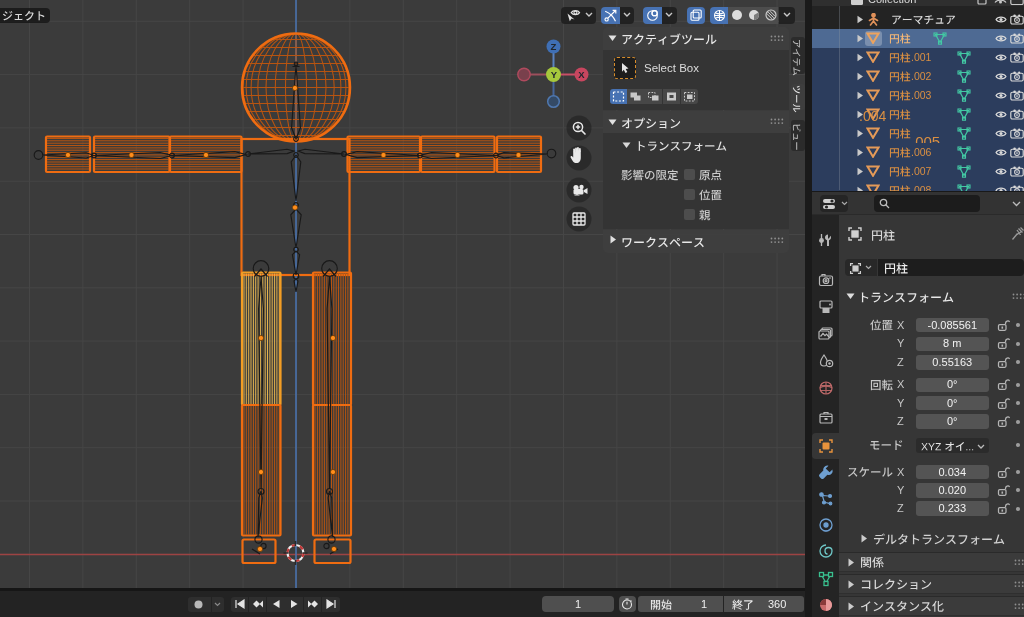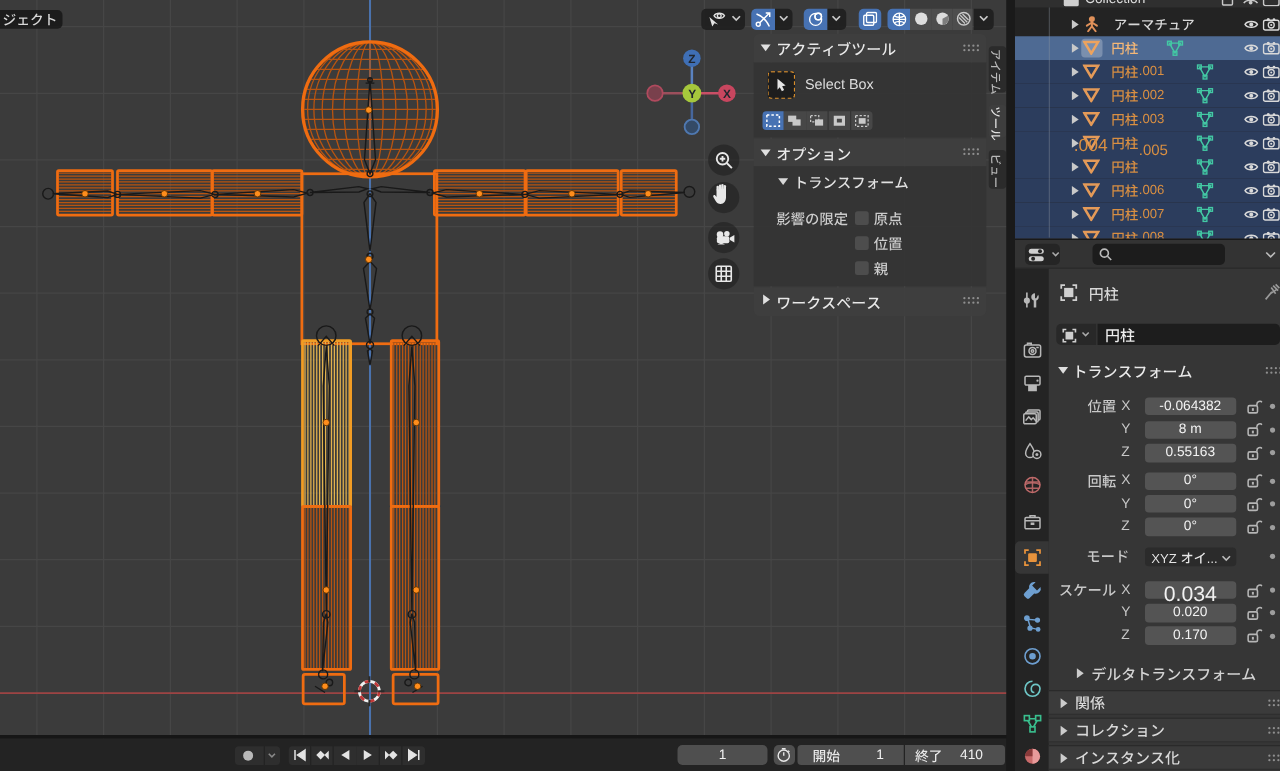--- a/index.html
+++ b/index.html
@@ -482,21 +482,21 @@
         <use href="#g37" transform="translate(11.0,10.83) scale(0.01100,-0.01100)"></use>
       </g>
     </svg>
 <div class="lt" style="left:701px;top:598px;color:#f0f0f0">1</div>
 <svg class="t" style="left:732.0px;top:598.0px;" width="23.0" height="14.3" viewBox="0 0 23.0 14.3">
       <g fill="#e8e8e8">
         <use href="#g38" transform="translate(0.0,10.83) scale(0.01100,-0.01100)"></use>
         <use href="#g39" transform="translate(11.0,10.83) scale(0.01100,-0.01100)"></use>
       </g>
     </svg>
-<div class="lt" style="left:768px;top:598px;color:#f0f0f0">410</div>
+<div class="lt" style="left:768px;top:598px;color:#f0f0f0">360</div>
 <div class="abs" style="left:804.5px;top:0;width:7.5px;height:617px;background:#1a1a1a"></div>
 <div class="abs" style="left:812px;top:0;width:212px;height:191px;background:#232323"></div>
 <div class="abs" style="left:812px;top:0;width:212px;height:6px;background:#2f2f2f;overflow:hidden"></div>
 <div class="abs" style="left:812px;top:0;width:212px;height:6px;overflow:hidden">
       <div style="position:absolute;left:56px;top:-7px;color:#dcdcdc;font-size:11px;font-family:&quot;Liberation Sans&quot;,sans-serif">Collection</div>
     </div>
 <svg class="t" style="left:856.0px;top:14.5px" width="8" height="9" viewBox="0 0 8 9">
       <path d="M1.5 0.8v7.4L7 4.5z" fill="#c9c9c9"></path>
     </svg>
 <svg class="t" style="left:867.0px;top:12.5px" width="13" height="13" viewBox="0 0 13 13">
@@ -687,21 +687,21 @@
     </svg>
 <svg class="t" style="left:866.0px;top:127.0px" width="14" height="12" viewBox="0 0 14 12">
       <path d="M1.5 1.5h11L7 10.8z" fill="none" stroke="#e49a58" stroke-width="2"></path>
     </svg>
 <svg class="t" style="left:889.0px;top:126.7px;" width="23.0" height="14.0" viewBox="0 0 23.0 14.0">
       <g fill="#d98f42">
         <use href="#g42" transform="translate(0.0,10.64) scale(0.01080,-0.01080)"></use>
         <use href="#g43" transform="translate(10.8,10.64) scale(0.01080,-0.01080)"></use>
       </g>
     </svg>
-<div class="lt" style="left:911px;top:113px;color:#d98f42;font-size:12px">.005</div>
+<div class="lt" style="left:911px;top:133px;color:#d98f42;font-size:15px">.005</div>
 <svg class="t" style="left:956.5px;top:126.5px" width="14" height="13" viewBox="0 0 14 13">
       <path d="M2.5 2.5h9L7 10.5z" fill="none" stroke="#43c9a4" stroke-width="1.15"></path>
       <rect x="1" y="1" width="3" height="3" fill="none" stroke="#43c9a4" stroke-width="1.1"></rect>
       <rect x="10" y="1" width="3" height="3" fill="none" stroke="#43c9a4" stroke-width="1.1"></rect>
       <rect x="5.5" y="9.2" width="3" height="3" fill="none" stroke="#43c9a4" stroke-width="1.1"></rect>
     </svg>
 <svg class="t" style="left:994.5px;top:128.5px" width="12" height="9" viewBox="0 0 12 9">
       <path d="M1 4.5C2.8 1.4 9.2 1.4 11 4.5C9.2 7.6 2.8 7.6 1 4.5Z" fill="none" stroke="#d9d9d9" stroke-width="1.15"></path>
       <circle cx="6" cy="4.5" r="1.6" fill="#d9d9d9"></circle>
     </svg>
@@ -1001,21 +1001,21 @@
       <circle cx="12.3" cy="5.1" r="0.9" fill="#8f8f8f"></circle>
     </svg>
 <svg class="t" style="left:870.0px;top:318.0px;" width="24.0" height="15.0" viewBox="0 0 24.0 15.0">
       <g fill="#c8c8c8">
         <use href="#g28" transform="translate(0.0,11.33) scale(0.01150,-0.01150)"></use>
         <use href="#g29" transform="translate(11.5,11.33) scale(0.01150,-0.01150)"></use>
       </g>
     </svg>
 <div class="lt" style="left:897px;top:318.7px;color:#c8c8c8;font-size:11px">X</div>
 <div class="abs" style="left:915.5px;top:317.9px;width:73.5px;height:14.6px;background:#545454;border-radius:3px;"></div>
-<div class="lt" style="left:915.5px;top:318.7px;width:73.5px;text-align:center;color:#f2f2f2;font-size:11px">-0.064382</div>
+<div class="lt" style="left:915.5px;top:318.7px;width:73.5px;text-align:center;color:#f2f2f2;font-size:11px">-0.085561</div>
 <svg class="t" style="left:996.5px;top:318.7px" width="13" height="13" viewBox="0 0 13 13">
       <g stroke="#b5b5b5" fill="none" stroke-width="1.25">
         <rect x="1.5" y="5.5" width="7.5" height="5.8" rx="1.2"></rect>
         <path d="M8.5 5.2V4.4a2.4 2.4 0 0 1 4.2-1.6"></path>
       </g>
       <rect x="4.5" y="7.5" width="1.6" height="2.2" fill="#b5b5b5"></rect>
     </svg>
 <svg class="t" style="left:1014.5px;top:322.2px" width="6" height="6" viewBox="0 0 6 6">
       <circle cx="3" cy="3" r="2.1" fill="#9d9d9d"></circle>
     </svg>
@@ -1119,21 +1119,21 @@
 <svg class="t" style="left:847.0px;top:465.0px;" width="47.0" height="15.0" viewBox="0 0 47.0 15.0">
       <g fill="#c8c8c8">
         <use href="#g17" transform="translate(0.0,11.33) scale(0.01150,-0.01150)"></use>
         <use href="#g52" transform="translate(11.5,11.33) scale(0.01150,-0.01150)"></use>
         <use href="#g9" transform="translate(23.0,11.33) scale(0.01150,-0.01150)"></use>
         <use href="#g10" transform="translate(34.5,11.33) scale(0.01150,-0.01150)"></use>
       </g>
     </svg>
 <div class="lt" style="left:897px;top:465.7px;color:#c8c8c8;font-size:11px">X</div>
 <div class="abs" style="left:915.5px;top:464.9px;width:73.5px;height:14.6px;background:#545454;border-radius:3px;"></div>
-<div class="lt" style="left:915.5px;top:465.7px;width:73.5px;text-align:center;color:#f2f2f2;font-size:17px">0.034</div>
+<div class="lt" style="left:915.5px;top:465.7px;width:73.5px;text-align:center;color:#f2f2f2;font-size:11px">0.034</div>
 <svg class="t" style="left:996.5px;top:465.7px" width="13" height="13" viewBox="0 0 13 13">
       <g stroke="#b5b5b5" fill="none" stroke-width="1.25">
         <rect x="1.5" y="5.5" width="7.5" height="5.8" rx="1.2"></rect>
         <path d="M8.5 5.2V4.4a2.4 2.4 0 0 1 4.2-1.6"></path>
       </g>
       <rect x="4.5" y="7.5" width="1.6" height="2.2" fill="#b5b5b5"></rect>
     </svg>
 <svg class="t" style="left:1014.5px;top:469.2px" width="6" height="6" viewBox="0 0 6 6">
       <circle cx="3" cy="3" r="2.1" fill="#9d9d9d"></circle>
     </svg>
@@ -1145,21 +1145,21 @@
         <rect x="1.5" y="5.5" width="7.5" height="5.8" rx="1.2"></rect>
         <path d="M8.5 5.2V4.4a2.4 2.4 0 0 1 4.2-1.6"></path>
       </g>
       <rect x="4.5" y="7.5" width="1.6" height="2.2" fill="#b5b5b5"></rect>
     </svg>
 <svg class="t" style="left:1014.5px;top:487.4px" width="6" height="6" viewBox="0 0 6 6">
       <circle cx="3" cy="3" r="2.1" fill="#9d9d9d"></circle>
     </svg>
 <div class="lt" style="left:897px;top:502.1px;color:#c8c8c8;font-size:11px">Z</div>
 <div class="abs" style="left:915.5px;top:501.3px;width:73.5px;height:14.6px;background:#545454;border-radius:3px;"></div>
-<div class="lt" style="left:915.5px;top:502.1px;width:73.5px;text-align:center;color:#f2f2f2;font-size:11px">0.170</div>
+<div class="lt" style="left:915.5px;top:502.1px;width:73.5px;text-align:center;color:#f2f2f2;font-size:11px">0.233</div>
 <svg class="t" style="left:996.5px;top:502.1px" width="13" height="13" viewBox="0 0 13 13">
       <g stroke="#b5b5b5" fill="none" stroke-width="1.25">
         <rect x="1.5" y="5.5" width="7.5" height="5.8" rx="1.2"></rect>
         <path d="M8.5 5.2V4.4a2.4 2.4 0 0 1 4.2-1.6"></path>
       </g>
       <rect x="4.5" y="7.5" width="1.6" height="2.2" fill="#b5b5b5"></rect>
     </svg>
 <svg class="t" style="left:1014.5px;top:505.6px" width="6" height="6" viewBox="0 0 6 6">
       <circle cx="3" cy="3" r="2.1" fill="#9d9d9d"></circle>
     </svg>

